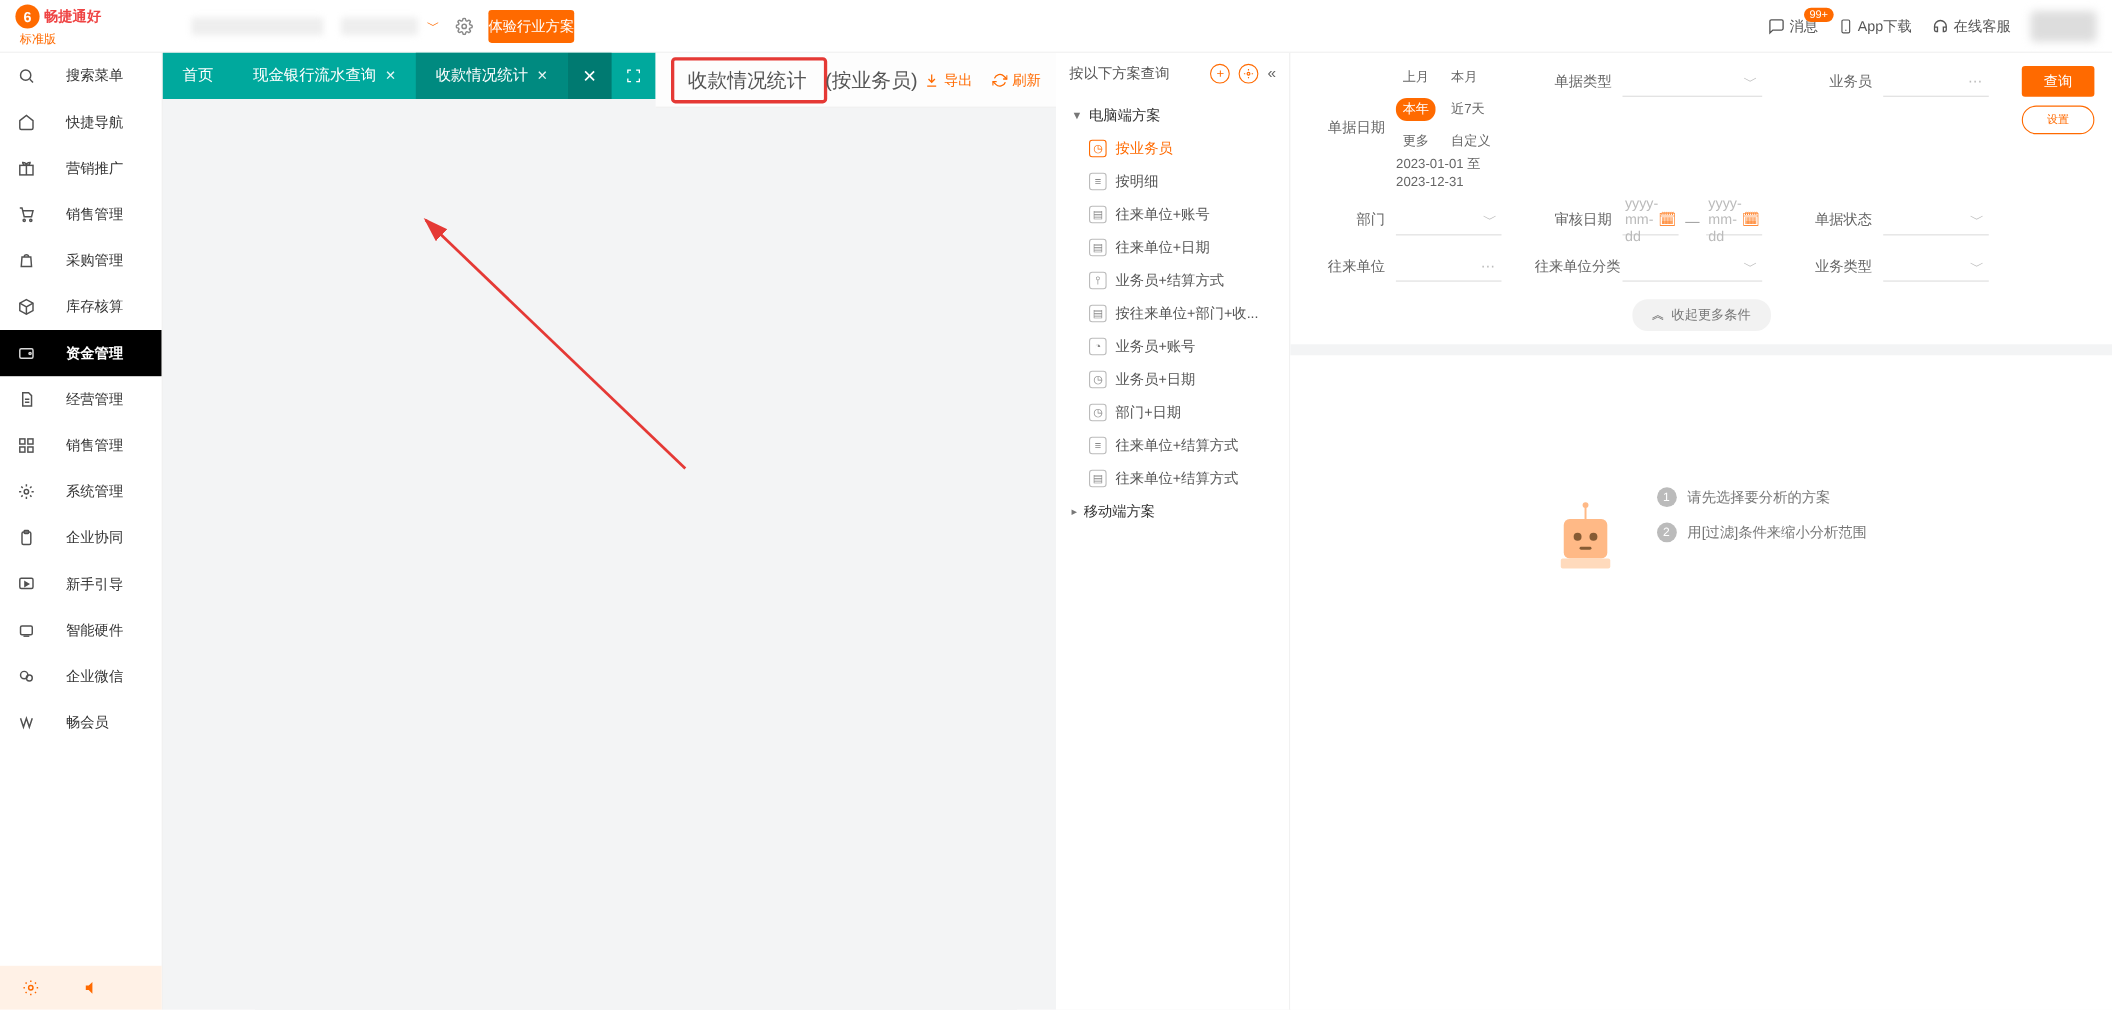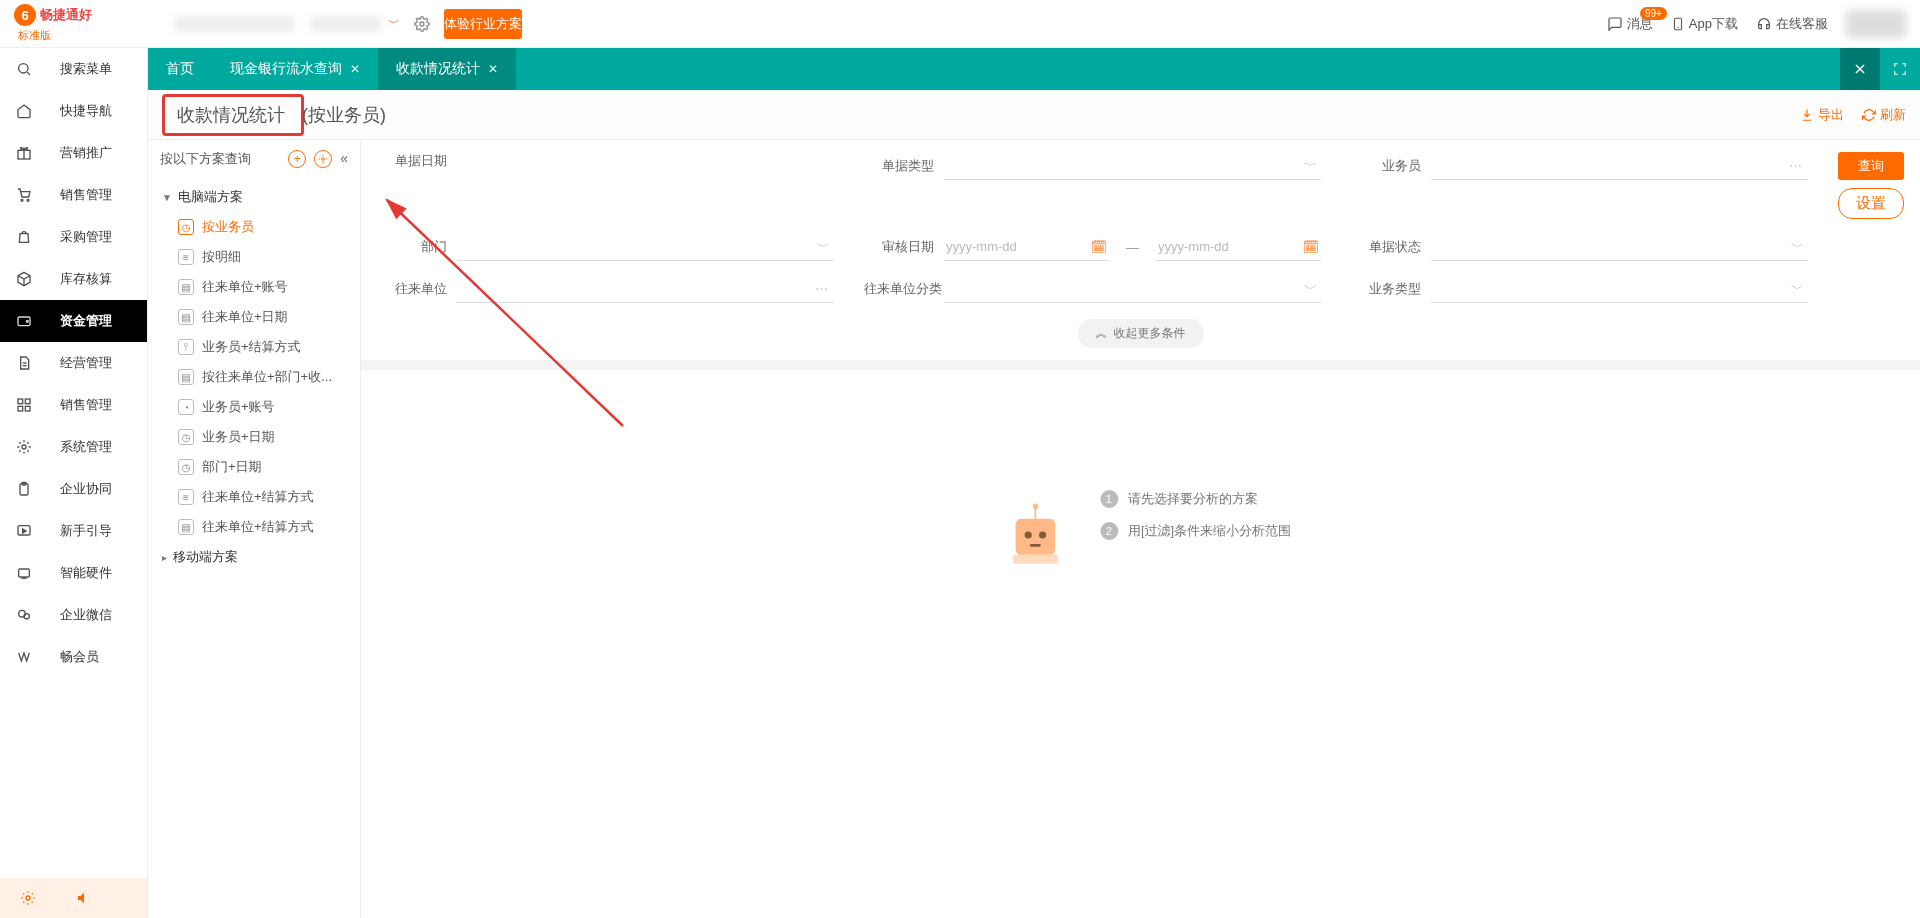--- a/index.html
+++ b/index.html
@@ -28,21 +28,21 @@
 
 
 .left-nav { width: 148px; background: #fff; border-right: 1px solid #eee; display: flex; flex-direction: column; }
 .left-nav-items { flex: 1; overflow-y: auto; }
 .nav-item { display: flex; align-items: center; gap: 28px; padding: 12px 16px; color: #333; cursor: pointer; }
 .nav-item.active { background: #000000; color: #fff; font-weight: bold; }
 .nav-icon { width: 16px; height: 16px; display: inline-flex; align-items: center; justify-content: center; opacity: 0.85; }
 .left-bottom { height: 40px; background: #fff1e6; display: flex; align-items: center; padding: 0 20px; gap: 40px; color: #ff6a00; }
 
 
-.main { flex: 1; display: flex; flex-direction: column; background: #f3f4f5; min-width: 0; }
+.main { flex: 1; display: flex; flex-direction: row; background: #f3f4f5; min-width: 0; }
 
 
 .tabs { height: 42px; background: #00a99d; display: flex; align-items: stretch; color: #fff; }
 .tab { display: flex; align-items: center; padding: 0 18px; gap: 8px; font-size: 14px; cursor: pointer; }
 .tab.active { background: #008a80; }
 .tab .x { opacity: 0.9; font-size: 12px; }
 .tabs-right { margin-left: auto; display: flex; align-items: center; }
 .tab-ctrl { width: 40px; height: 100%; display: flex; align-items: center; justify-content: center; cursor: pointer; }
 .tab-ctrl.dark { background: #007a71; }
 
@@ -75,22 +75,22 @@
 .filters { padding: 12px 16px 6px 16px; display: grid; grid-template-columns: 1fr 1fr 1fr auto; column-gap: 30px; row-gap: 14px; align-items: start; }
 .frow { display: flex; align-items: center; gap: 10px; }
 .flabel { width: 70px; text-align: right; color: #666; white-space: nowrap; }
 .fctrl { flex: 1; position: relative; }
 .sel { height: 28px; border-bottom: 1px solid #ddd; display: flex; align-items: center; justify-content: flex-end; color: #bbb; padding-right: 4px; }
 .date-chips { display: flex; align-items: center; gap: 8px; flex-wrap: wrap; color: #666; }
 .chip { padding: 2px 6px; border-radius: 10px; cursor: pointer; font-size: 12px; }
 .chip.on { background: #ff6a00; color: #fff; }
 .date-line { color: #666; margin-top: 2px; font-size: 12px; }
 .btn-col { display: flex; flex-direction: column; gap: 8px; align-items: stretch; }
-.btn-outline { border: 1px solid #ff6a00; color: #ff6a00; background: #fff; padding: 5px 8px; border-radius: 14px; cursor: pointer; font-size: 15px; }
-.date-pair { display: flex; align-items: center; gap: 17px; justify-content: flex-end; }
+.btn-outline { border: 1px solid #ff6a00; color: #ff6a00; background: #fff; padding: 5px 8px; border-radius: 14px; cursor: pointer; font-size: 10px; }
+.date-pair { display: flex; align-items: center; gap: 6px; justify-content: flex-end; }
 .date-in { flex: 1; height: 28px; border-bottom: 1px solid #ddd; color: #bbb; display: flex; align-items: center; justify-content: space-between; padding: 0 2px; }
 .cal-ic { color: #ff6a00; }
 .dots { color: #bbb; letter-spacing: 2px; }
 
 .collapse-bar { margin: 10px 16px 0 16px; display: flex; justify-content: center; }
 .collapse-pill { background: #f2f2f2; padding: 6px 18px; border-radius: 14px; color: #777; display: inline-flex; align-items: center; gap: 6px; cursor: pointer; font-size: 12px; }
 
 .result-zone { flex: 1; background: #fff; margin-top: 12px; border-top: 10px solid #f3f4f5; position: relative; }
 .empty-block { position: absolute; left: 50%; top: 120px; transform: translateX(-50%); display: flex; align-items: flex-start; gap: 20px; }
 .robot { width: 90px; height: 90px; opacity: 0.9; }
@@ -440,20 +440,31 @@
                 <span>移动端方案</span>
               </div>
             </div>
         </div>
 
         <div class="filter-area">
           <div class="filters">
 
             <div class="frow">
               <span class="flabel">单据日期</span>
+              <div class="fctrl">
+                <div class="date-chips" id="date-chips">
+                    <span class="chip">上月</span>
+                    <span class="chip">本月</span>
+                    <span class="chip on">本年</span>
+                    <span class="chip">近7天</span>
+                    <span class="chip">更多</span>
+                    <span class="chip">自定义</span>
+                  </div>
+                <div class="date-line">2023-01-01 至 2023-12-31</div>
+              </div>
             </div>
             <div class="frow">
               <span class="flabel">单据类型</span>
               <div class="fctrl">
                   <div class="sel">
                     <span>﹀</span>
                   </div>
                 </div>
             </div>
             <div class="frow">

